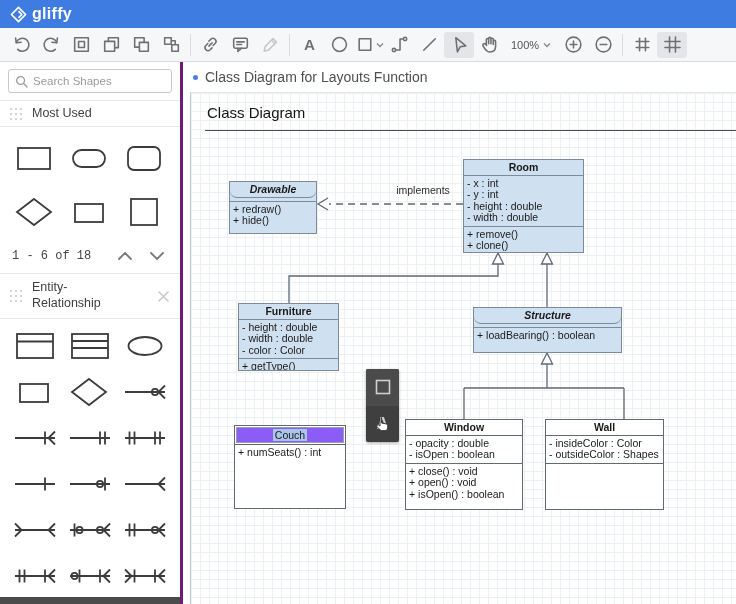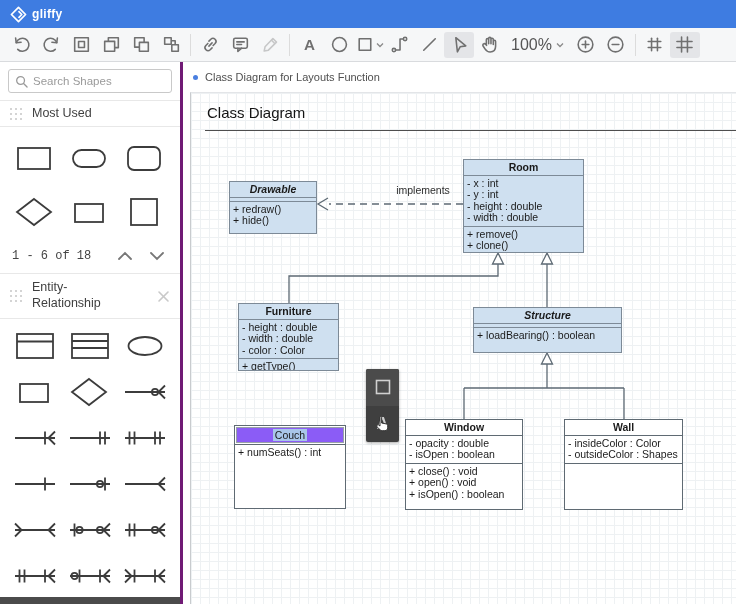--- a/index.html
+++ b/index.html
@@ -4,36 +4,36 @@
 <style>
   * { box-sizing: border-box; margin: 0; padding: 0; }
   html,body { width:736px; height:604px; overflow:hidden; }
   body { font-family:"Liberation Sans", sans-serif; background:#fff; }
   .app { position:relative; width:736px; height:604px; }
 
   
   .menubar { position:absolute; top:0; left:0; right:0; height:28px;
     background:#3e7ce1; display:flex; align-items:center; color:#fff; }
   .logo { display:flex; align-items:center; gap:5px; margin-left:10px; cursor:pointer; }
-  .logo-text { font-size:12px; font-weight:bold; letter-spacing:.3px; }
+  .logo-text { font-size:16px; font-weight:bold; letter-spacing:.3px; }
   .menus { display:flex; gap:28px; margin-left:30px;margin-top:42px; }
   .menu-item { font-size:13px; font-weight:600; cursor:pointer; }
 
   
   .toolbar { position:absolute; top:28px; left:0; right:0; height:34px;
     background:#f6f7f8; border-bottom:1px solid #d9dbde;
     display:flex; align-items:center; padding:0 6px; }
   .tool-btn { width:30px; height:26px; border:none; background:transparent;
     display:flex; align-items:center; justify-content:center; border-radius:3px;
     padding:0; cursor:pointer; flex:0 0 auto; }
   .tool-btn.active { background:#e4e5e8; }
   .tool-btn.disabled { opacity:.35; }
   .tool-sep { width:1px; height:22px; background:#dcdcdc; margin:0 4px; flex:0 0 auto; }
   .zoom-btn { height:26px; border:none; background:transparent; display:flex;
-    align-items:center; gap:4px; padding:0 7px; font-size:16px; color:#555;
+    align-items:center; gap:4px; padding:0 7px; font-size:11px; color:#555;
     cursor:pointer; font-family:inherit; flex:0 0 auto; }
 
   
   .sidebar { position:absolute; top:62px; left:0; bottom:0; width:183px;
     background:#fff; border-right:3px solid #701a75; overflow:hidden; }
   .search-row { padding:7px 8px; height:38px; }
   .search-box { height:24px; border:1px solid #c9c9c9; border-radius:3px;
     display:flex; align-items:center; padding:0 6px; gap:5px; background:#fff; }
   .search-box input { border:none; outline:none; flex:1; font-size:11.5px;
     font-family:inherit; color:#333; width:100%; background:transparent; }
@@ -54,21 +54,21 @@
     font-size:12px; color:#444;font-family:Liberation Mono, monospace; }
   .pager-btns { margin-left:auto; display:flex; gap:10px; }
   .pager-btn { background:none; border:none; cursor:pointer; padding:2px; display:flex; }
   .sidebar-scrollbar { position:absolute; bottom:0; left:0; width:182px; height:7px;
     background:#4b4b4b; }
 
   
   .canvas { position:absolute; top:62px; left:183px; right:0; bottom:0; background:#fff; }
   .doc-title-row { height:30px; display:flex; align-items:center; padding:0 10px; gap:7px; }
   .doc-bullet { width:5px; height:5px; border-radius:50%; background:#4a7fe0; flex:0 0 auto; }
-  .doc-title { font-size:11px; color:#4f4f4f; }
+  .doc-title { font-size:14px; color:#4f4f4f; }
   .drawing-area { position:absolute; top:30px; left:7px; right:0; bottom:0;
     border-left:1px solid #c8cbce; border-top:1px solid #e3e5e8;
     background-color:#fff;
     background-image:
       linear-gradient(#eef1f3 1px, transparent 1px),
       linear-gradient(90deg, #eef1f3 1px, transparent 1px),
       linear-gradient(#e6eaee 1px, transparent 1px),
       linear-gradient(90deg, #e6eaee 1px, transparent 1px);
     background-size:9px 9px, 9px 9px, 45px 45px, 45px 45px; }
   .diagram-heading { position:absolute; left:16px; top:11px; font-size:15px;
@@ -79,21 +79,21 @@
 
   
   .class-box { position:absolute; display:flex; flex-direction:column;
     font-size:10.5px; line-height:11.5px; color:#1a1a1a; overflow:hidden; cursor:move; }
   .class-box.blue { background:#cfe0f0; border:1.5px solid #7d8a97; }
   .class-box.white { background:#ffffff; border:1.5px solid #5f6a73; }
   .class-box.blue .cb-sep { border-color:#7d8a97; }
   .class-box.white .cb-sep { border-color:#5f6a73; }
   .cb-title { text-align:center; font-weight:bold; padding:2px 1px 1px;
     border-bottom:1.4px solid; flex:0 0 auto; }
-  .class-box.abstract .cb-title { font-style:italic; }
+  .class-box.abstract .cb-title { font-style:italic;border-radius:7px; }
   .cb-title.editing { padding:1px; font-weight:normal; }
   .edit-box { border:1px solid #98a0a8; background:#8b5cf6; line-height:14px; }
   .sel-text { background:#a9c6e9; padding:0 2px; }
   .cb-empty { height:4px; border-bottom:1.4px solid; flex:0 0 auto; }
   .cb-attrs { padding:2px 0 2px; border-bottom:1.4px solid; flex:0 0 auto; }
   .cb-methods { padding:2px 0 2px; flex:1 1 auto; }
   .cb-line { padding:0 3px; white-space:nowrap; }
 
   
   .floating-popup { position:absolute; left:175px; top:276px; width:33px; height:73px;
@@ -572,21 +572,21 @@
             <div class="cb-attrs cb-sep">
               <div class="cb-line">- opacity : double</div>
               <div class="cb-line">- isOpen : boolean</div>
             </div>
             <div class="cb-methods">
               <div class="cb-line">+ close() : void</div>
               <div class="cb-line">+ open() : void</div>
               <div class="cb-line">+ isOpen() : boolean</div>
             </div>
           </div>
-          <div class="class-box white" style="left: 373px; top: 326px; width: 119px; height: 91px;">
+          <div class="class-box white" style="left: 354px; top: 326px; width: 119px; height: 91px;">
             <div class="cb-title cb-sep">Wall</div>
             <div class="cb-attrs cb-sep">
               <div class="cb-line">- insideColor : Color</div>
               <div class="cb-line">- outsideColor : Shapes</div>
             </div>
             <div class="cb-methods"></div>
           </div>
         </div>
 
       <div class="floating-popup">

